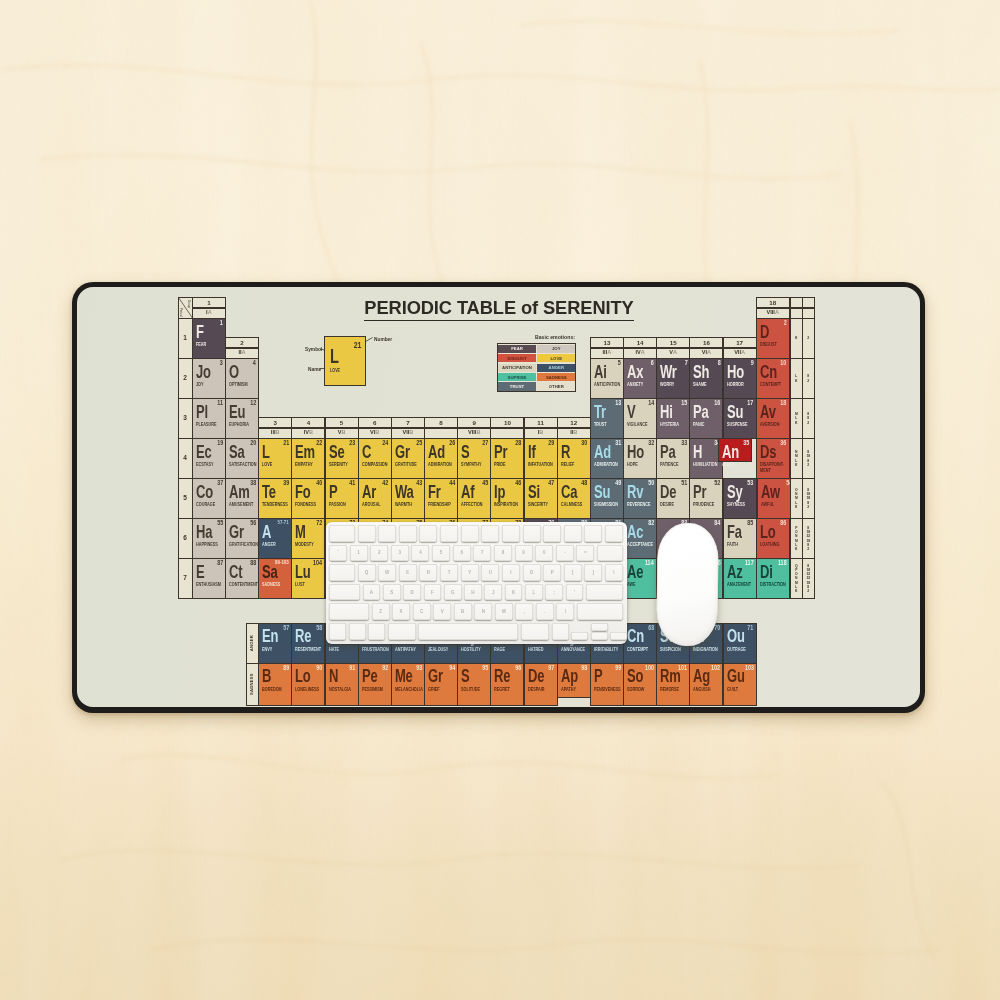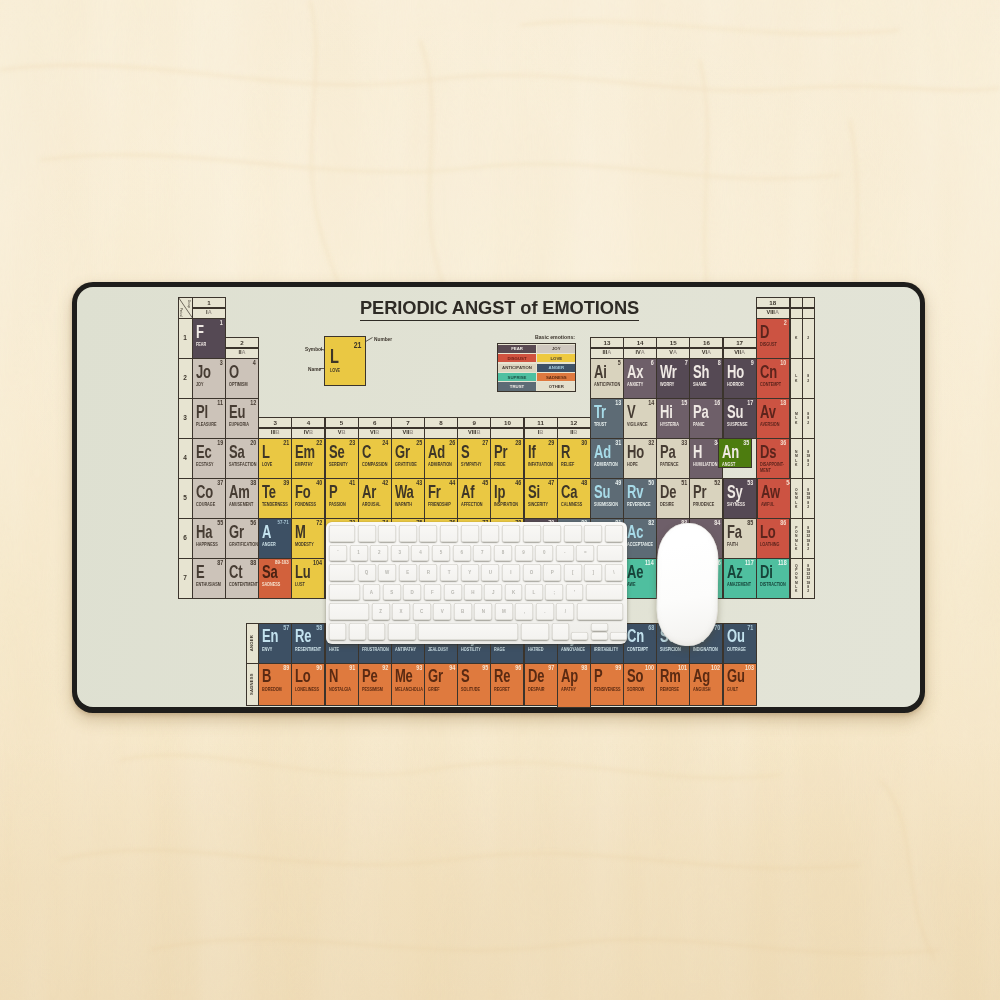--- a/index.html
+++ b/index.html
@@ -53,21 +53,21 @@
  linear-gradient(180deg, rgba(0,0,0,0) 74%, rgba(195,155,95,0.08) 88%, rgba(195,155,95,0.11) 100%);"></div>
 
 <div style="position:absolute;left:72px;top:282px;width:853px;height:431px;background:#1e1d1b;
  border-radius:21px;box-shadow:0 7px 16px rgba(130,95,45,0.30),0 2px 4px rgba(120,85,40,0.25);"></div>
 
 <div style="position:absolute;left:77px;top:287px;width:843px;height:420px;border-radius:16px;
  background:linear-gradient(100deg,#dee0d1 0%,#e1e2d4 45%,#e3e4d7 100%);"></div>
 
 <div style="position:absolute;left:360px;top:297px;width:278px;text-align:center;">
 <span style="display:inline-block;font-weight:bold;font-size:18.3px;letter-spacing:-0.1px;color:#2e2b25;
- border-bottom:1.6px solid #2e2b25;padding-bottom:0.5px;white-space:nowrap;">PERIODIC ANGST of EMOTIONS</span>
+ border-bottom:1.6px solid #2e2b25;padding-bottom:0.5px;white-space:nowrap;">PERIODIC TABLE of SERENITY</span>
 </div>
 
 <svg width="120" height="70" viewBox="0 0 120 70" style="position:absolute;left:290px;top:330px">
 <path d="M30 19 L43 22" stroke="#3b342c" stroke-width="0.8" fill="none"></path>
 <path d="M29.5 38.5 L37 38.5" stroke="#3b342c" stroke-width="0.8" fill="none"></path>
 <path d="M74 12.5 L82.5 7.5" stroke="#3b342c" stroke-width="0.8" fill="none"></path>
 </svg>
 
 <div style="position:absolute;left:304.5px;top:345.8px;font-size:6px;transform:scaleX(0.8);transform-origin:left top;font-weight:bold;color:#3b342c;">Symbol</div>
 
@@ -397,21 +397,21 @@
     <span class="s" style="color:#463c33;font-size:17.8px">Pa</span>
     <span class="e" style="color:#463c33">PATIENCE</span>
   </div>
 
 <div class="c" style="left:689.45px;top:438.20px;width:33.97px;height:40.80px;background:#6e5f69">
     <span class="n" style="color:#efe9e4;font-size:6.6px">34</span>
     <span class="s" style="color:#efe9e4;font-size:17.8px">H</span>
     <span class="e" style="color:#efe9e4">HUMILIATION</span>
   </div>
 
-<div class="c" style="left:718px;top:438.20px;width:33.97px;height:30px;background:#4d7c0f">
+<div class="c" style="left:718px;top:438.20px;width:33.97px;height:24px;background:#b91c1c">
     <span class="n" style="color:#efe9e4;font-size:6.6px">35</span>
     <span class="s" style="color:#efe9e4;font-size:17.8px">An</span>
     <span class="e" style="color:#efe9e4">ANGST</span>
   </div>
 
 <div class="c" style="left:755.79px;top:438.20px;width:33.97px;height:40.80px;background:#cc5342">
     <span class="n" style="color:#f3d9c8;font-size:6.6px">36</span>
     <span class="s" style="color:#5c241c;font-size:17.8px">Ds</span>
     <span class="e" style="color:#5c241c">DISAPPOINT-<br>MENT</span>
   </div>
@@ -893,21 +893,21 @@
     <span class="s" style="color:#5a2a12;font-size:17.8px">Re</span>
     <span class="e" style="color:#5a2a12">REGRET</span>
   </div>
 
 <div class="c" style="left:523.60px;top:663.00px;width:33.97px;height:42.60px;background:#df7a3e">
     <span class="n" style="color:#f6e3cf;font-size:6.6px">97</span>
     <span class="s" style="color:#5a2a12;font-size:17.8px">De</span>
     <span class="e" style="color:#5a2a12">DESPAIR</span>
   </div>
 
-<div class="c" style="left:556.77px;top:663.00px;width:33.97px;height:45px;background:#df7a3e">
+<div class="c" style="left:556.77px;top:663.00px;width:33.97px;height:35px;background:#df7a3e">
     <span class="n" style="color:#f6e3cf;font-size:6.6px">98</span>
     <span class="s" style="color:#5a2a12;font-size:17.8px">Ap</span>
     <span class="e" style="color:#5a2a12">APATHY</span>
   </div>
 
 <div class="c" style="left:589.94px;top:663.00px;width:33.97px;height:42.60px;background:#df7a3e">
     <span class="n" style="color:#f6e3cf;font-size:6.6px">99</span>
     <span class="s" style="color:#5a2a12;font-size:17.8px">P</span>
     <span class="e" style="color:#5a2a12">PENSIVENESS</span>
   </div>

